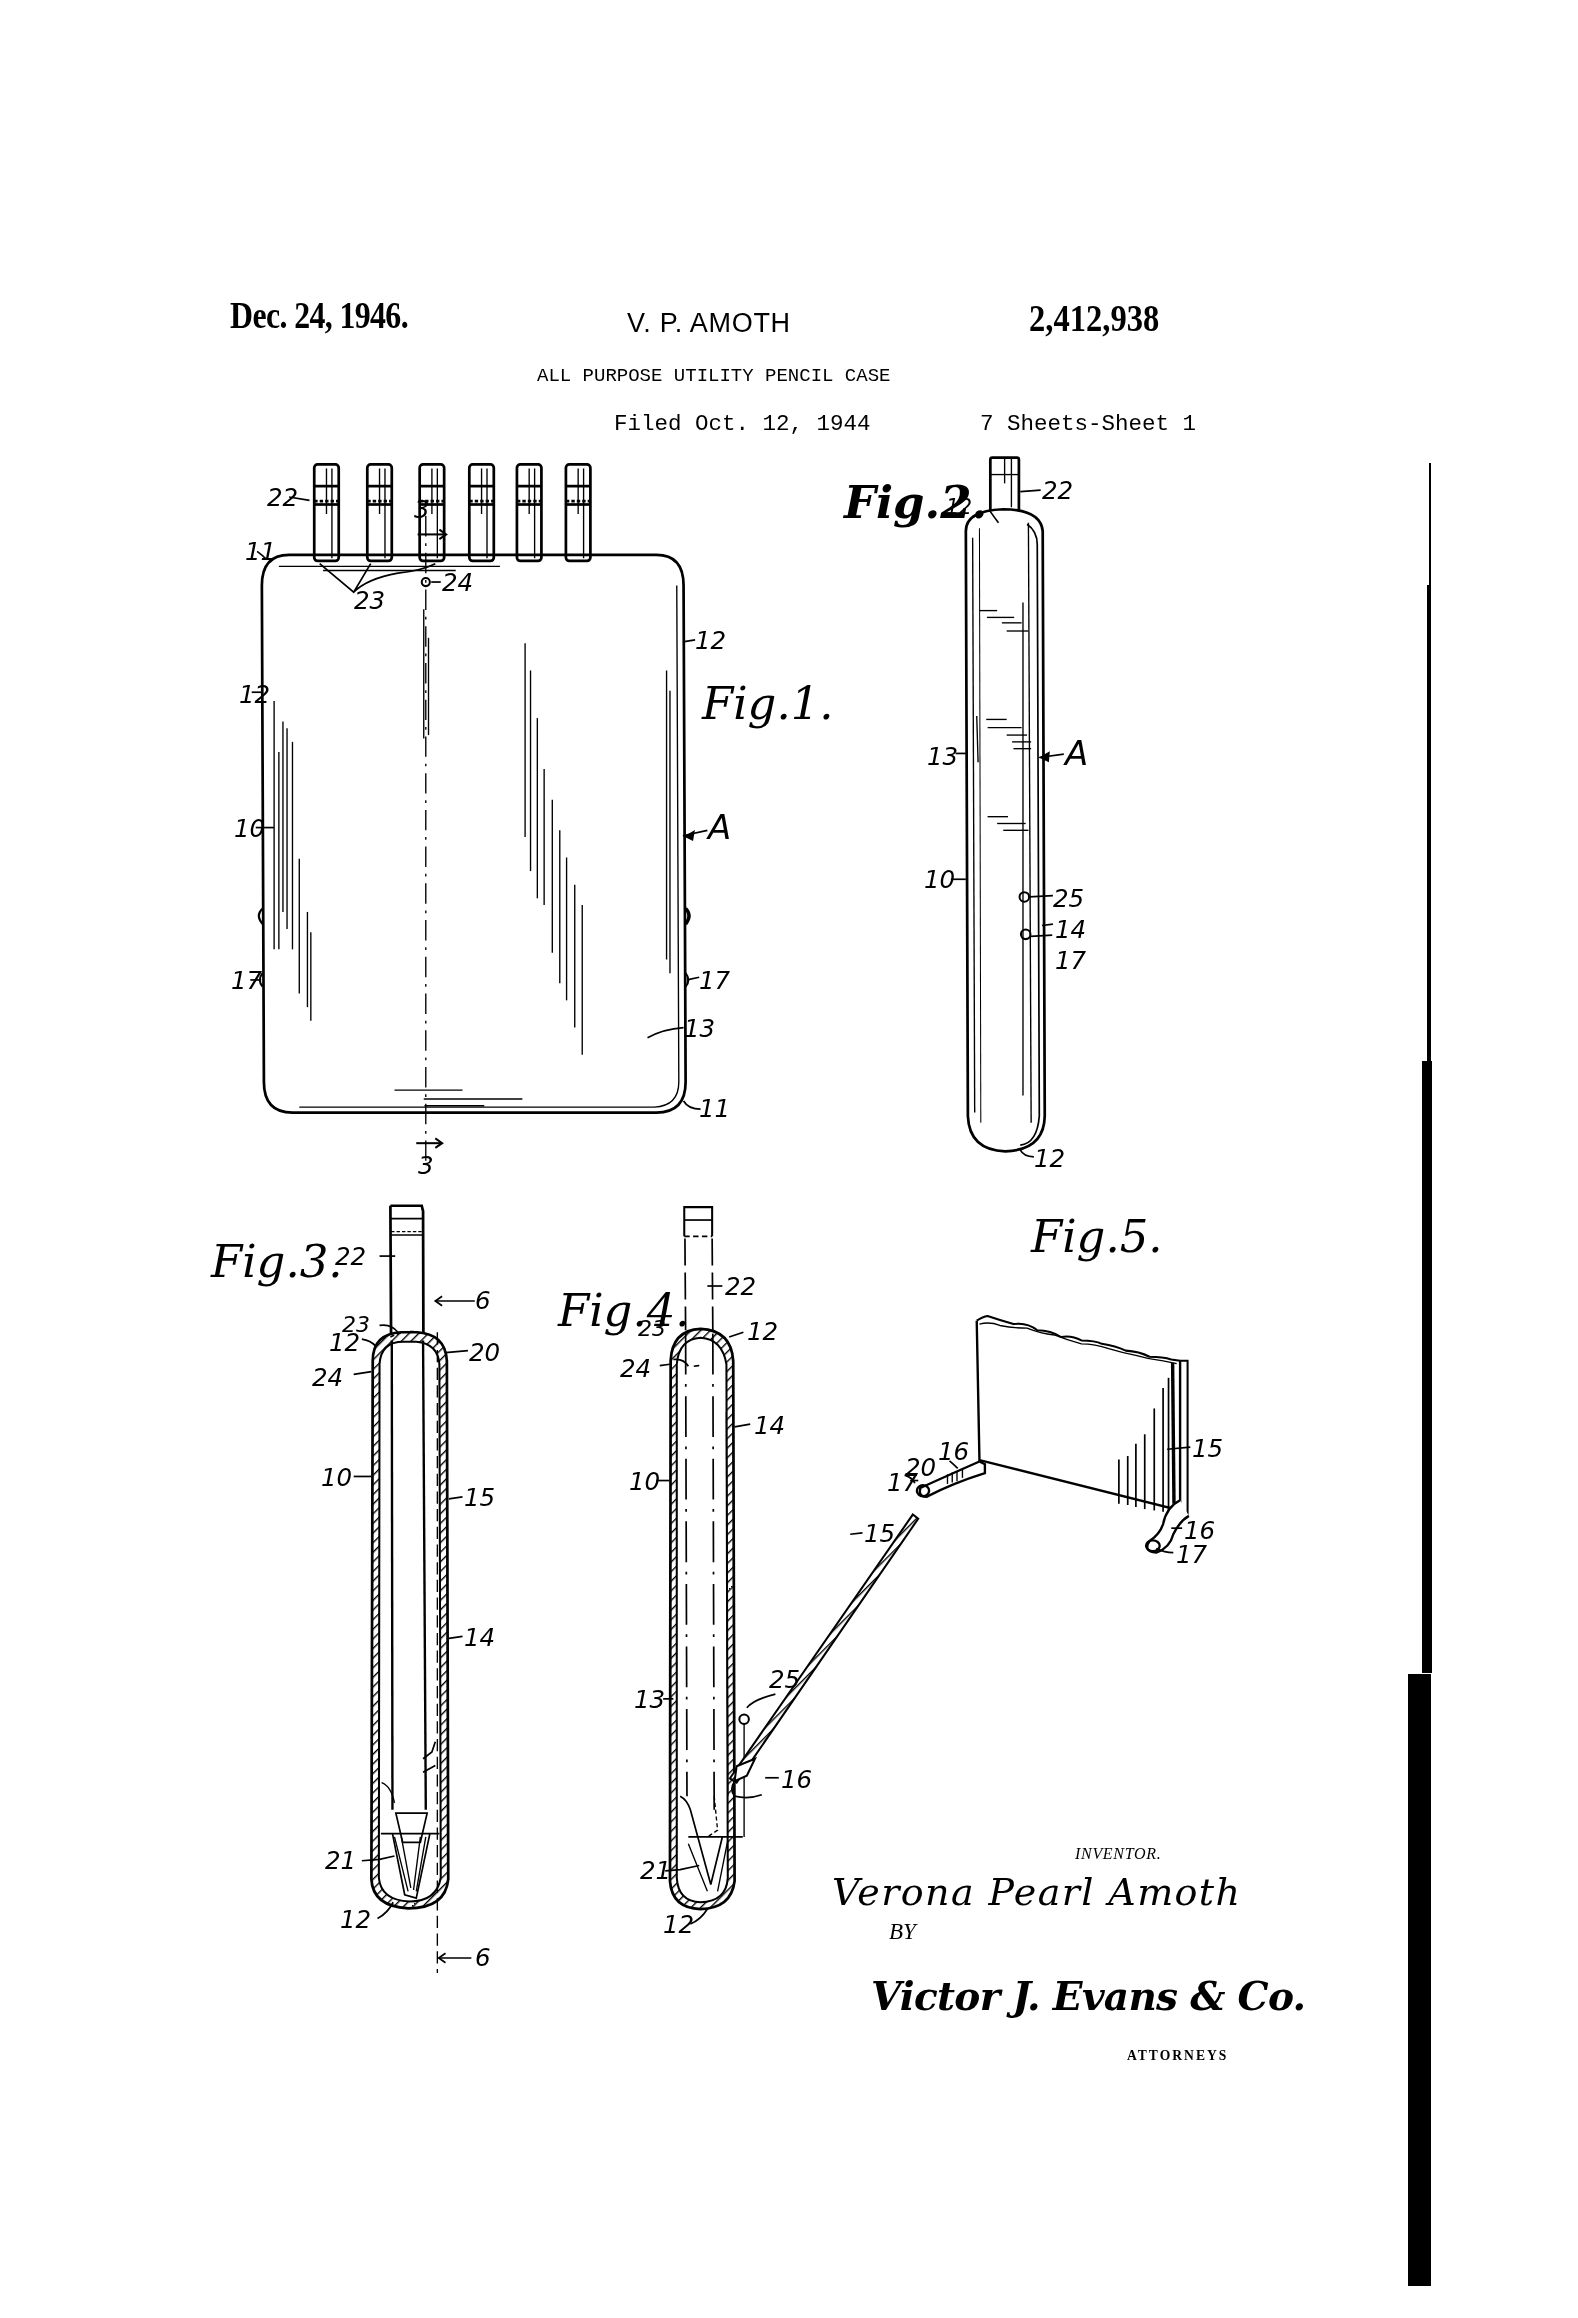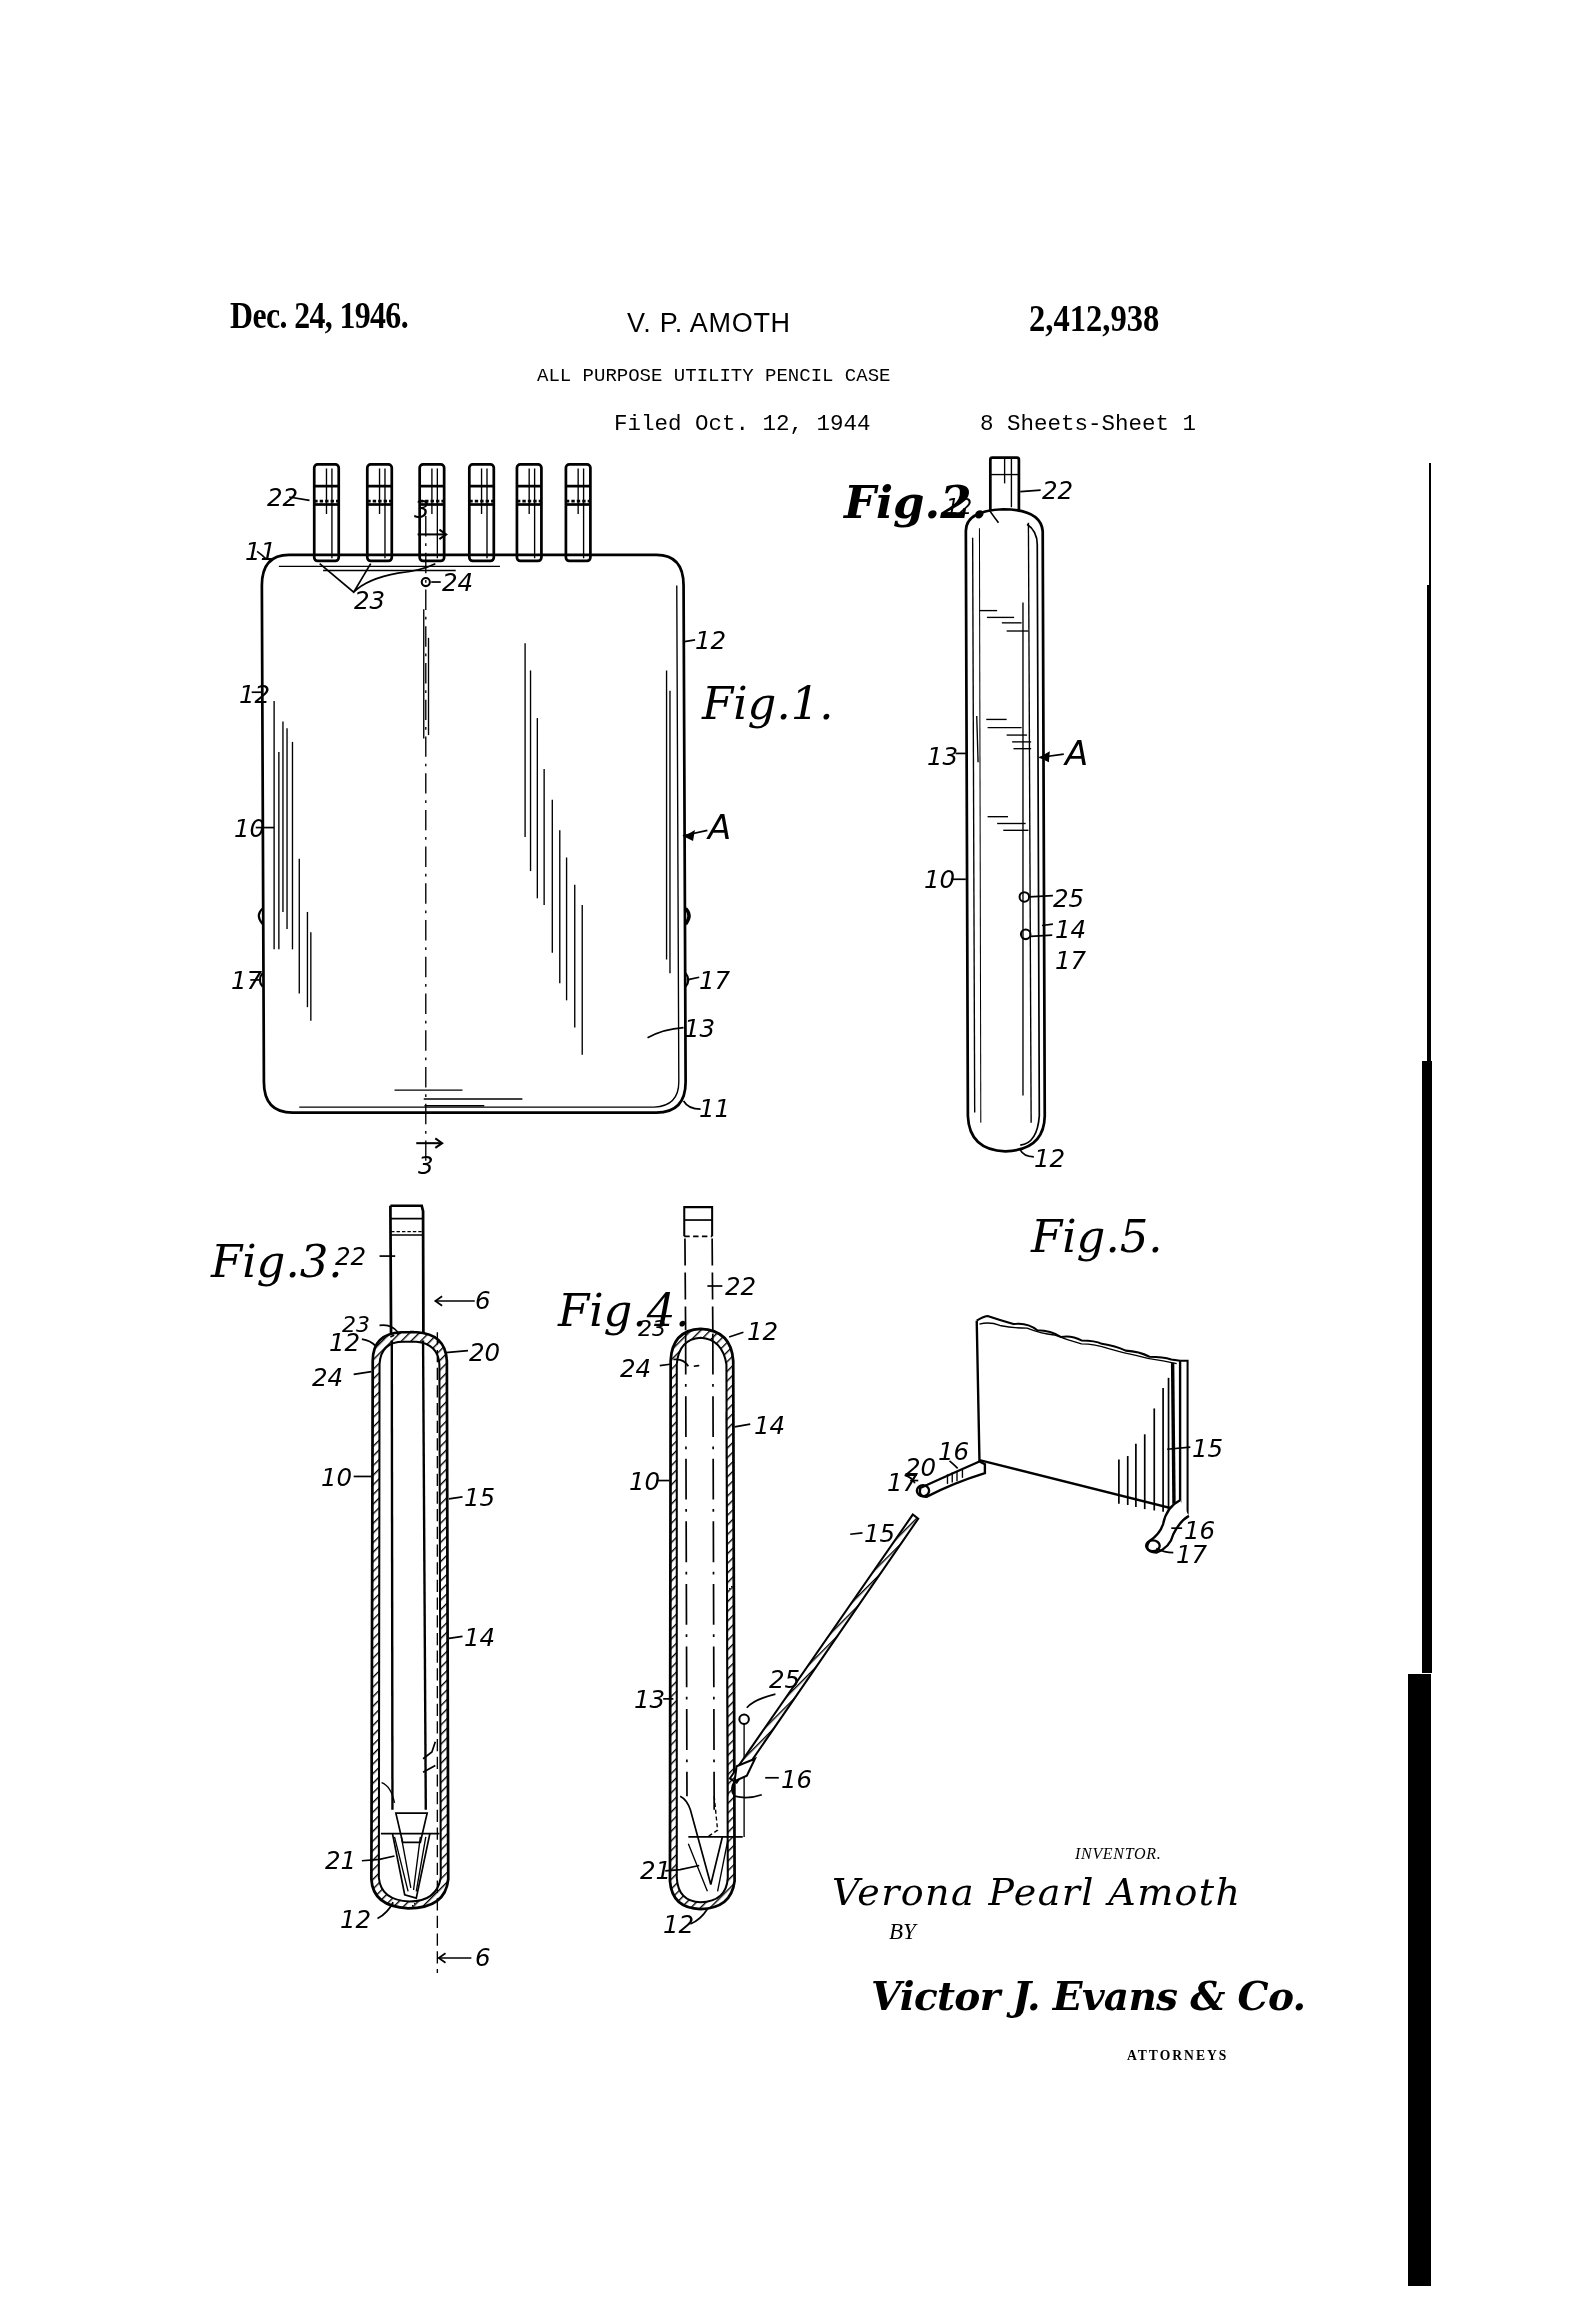--- a/index.html
+++ b/index.html
@@ -22,21 +22,21 @@
   .edge-bar { position:absolute; background:#000; }
 </style>
 </head>
 <body>
 
 <div class="abs hdr-date">Dec. 24, 1946.</div>
 <div class="abs hdr-inventor">V. P. AMOTH</div>
 <div class="abs hdr-number">2,412,938</div>
 <div class="abs hdr-title">ALL PURPOSE UTILITY PENCIL CASE</div>
 <div class="abs hdr-filed">Filed Oct. 12, 1944</div>
-<div class="abs hdr-sheets">8 Sheets-Sheet 1</div>
+<div class="abs hdr-sheets">7 Sheets-Sheet 1</div>
 
 <svg class="drawing" width="1578" height="2319" viewBox="0 0 2320 3408">
   <defs>
     <pattern id="hatch" width="10" height="10" patternUnits="userSpaceOnUse" patternTransform="rotate(45)">
       <rect width="10" height="10" fill="#fff"></rect>
       <line x1="0" y1="0" x2="0" y2="10" stroke="#000" stroke-width="4"></line>
     </pattern>
   </defs>
 
   <g fill="none" stroke="#000" stroke-width="4">

